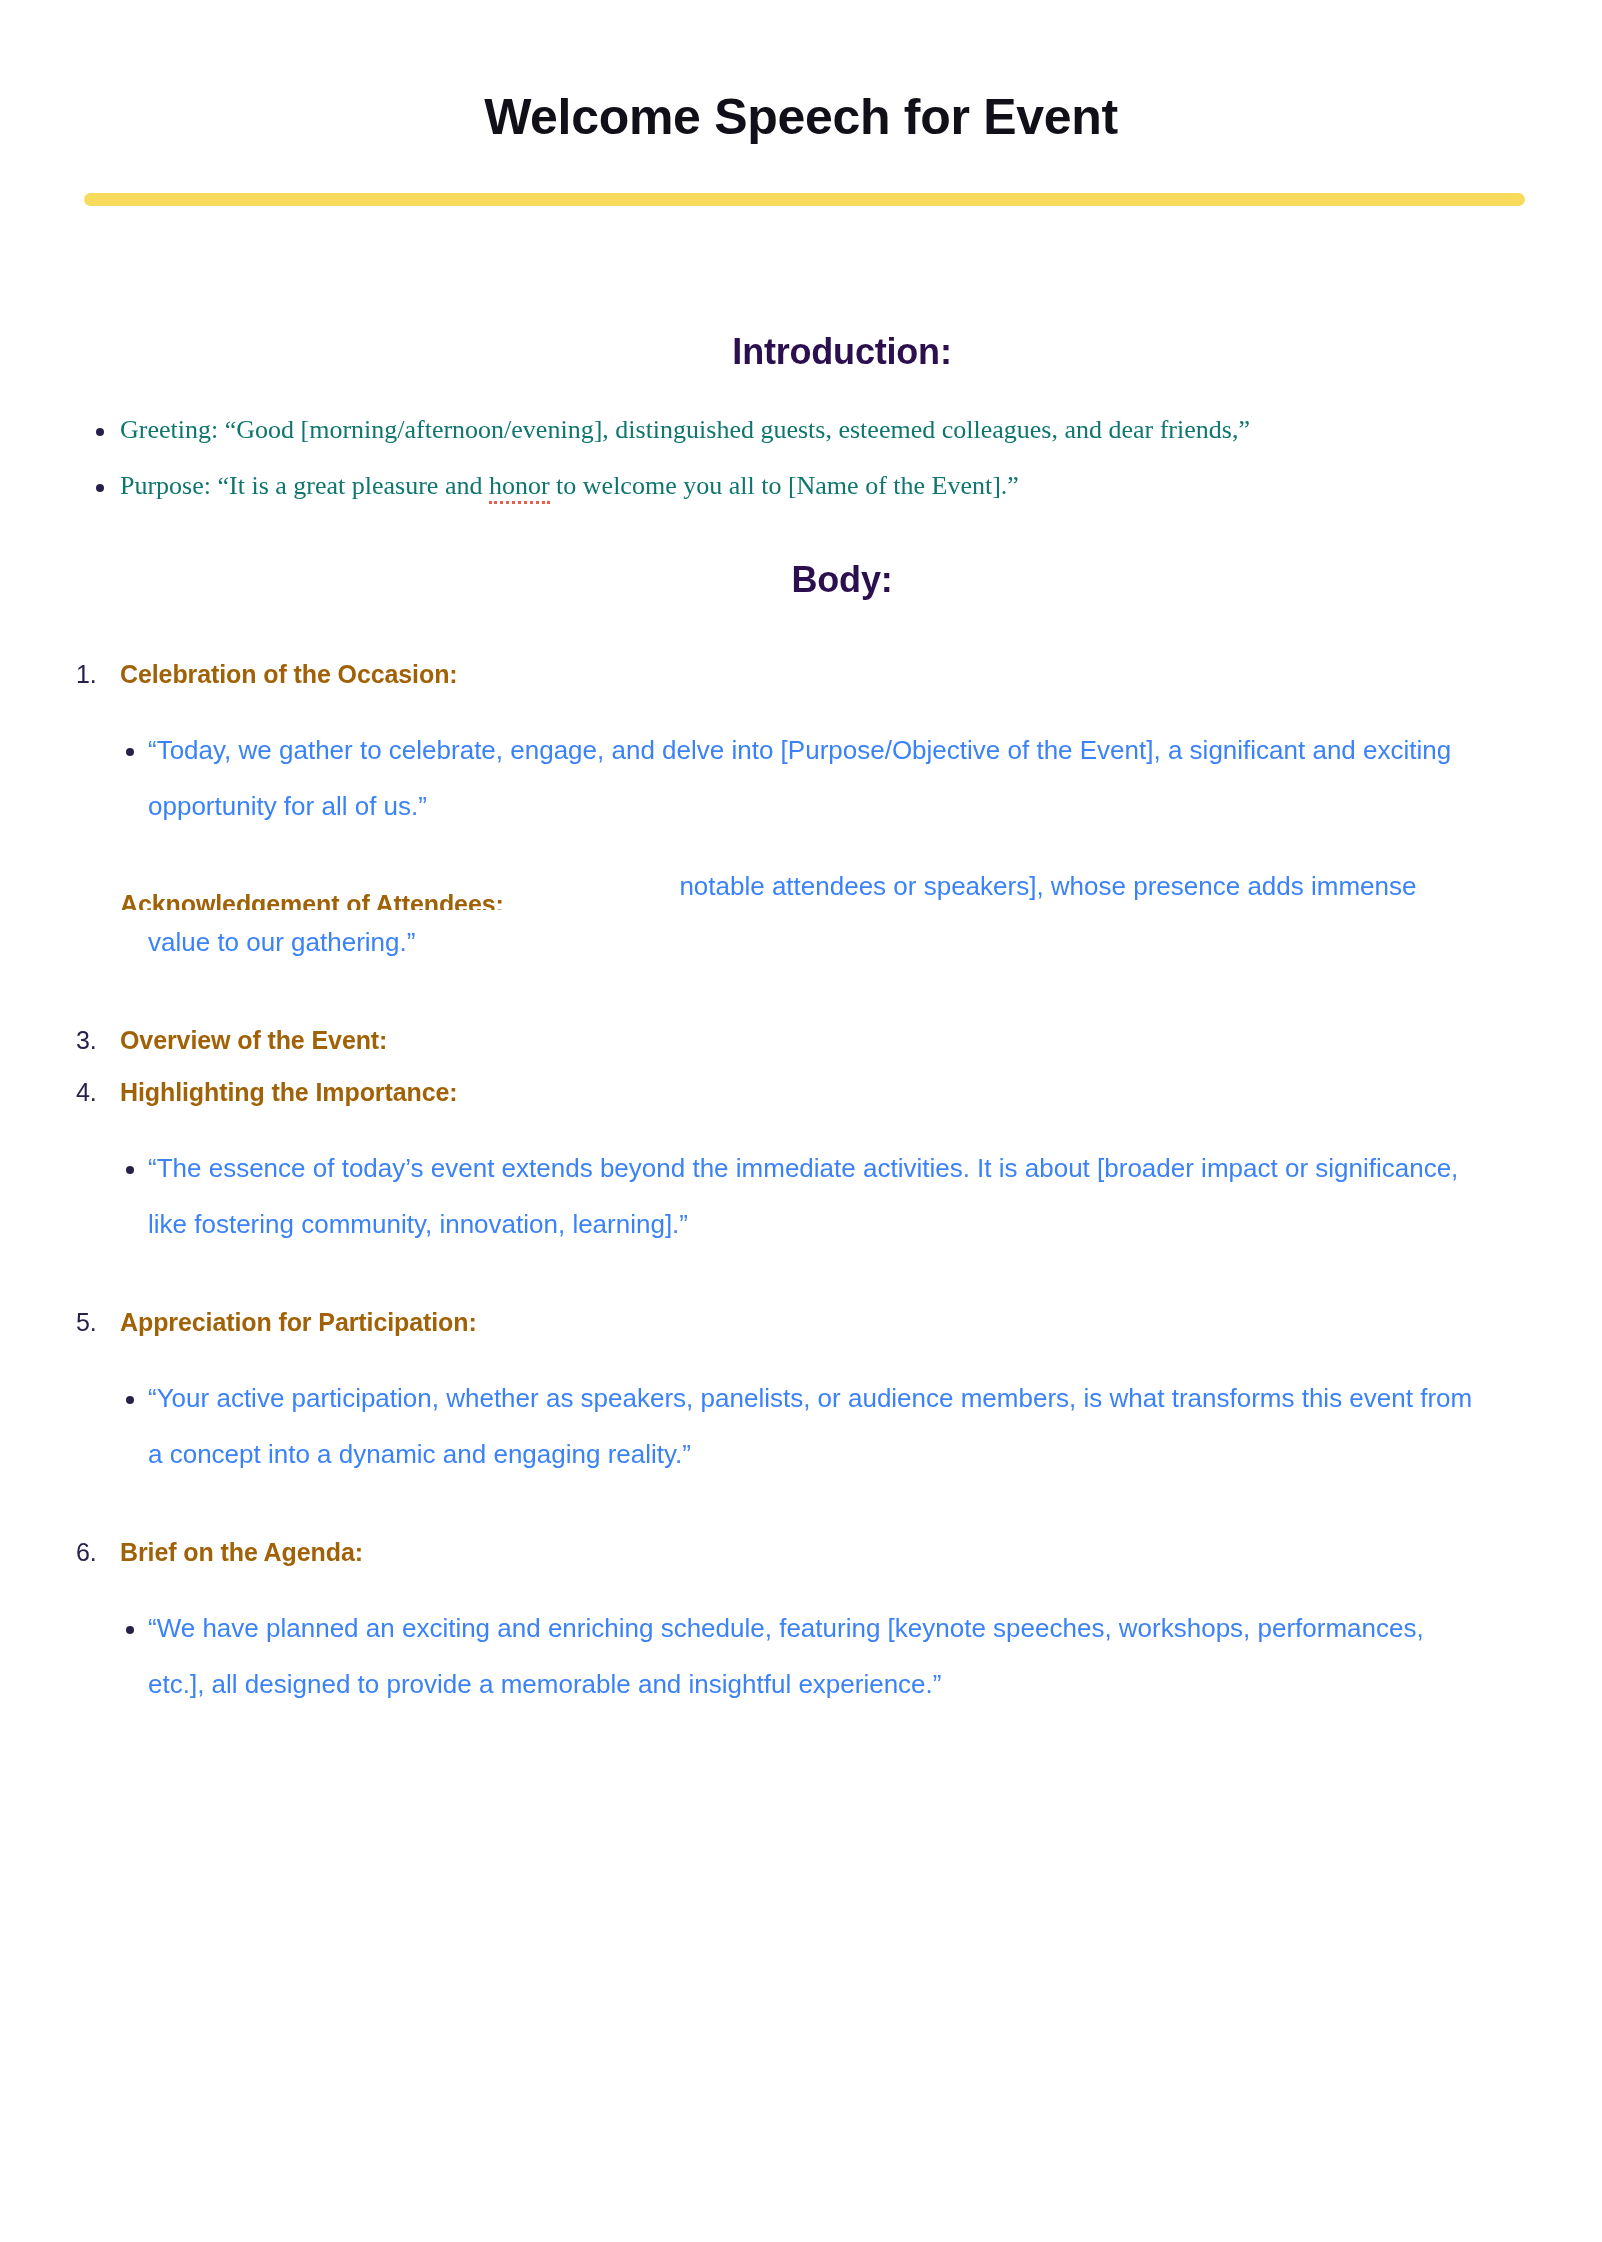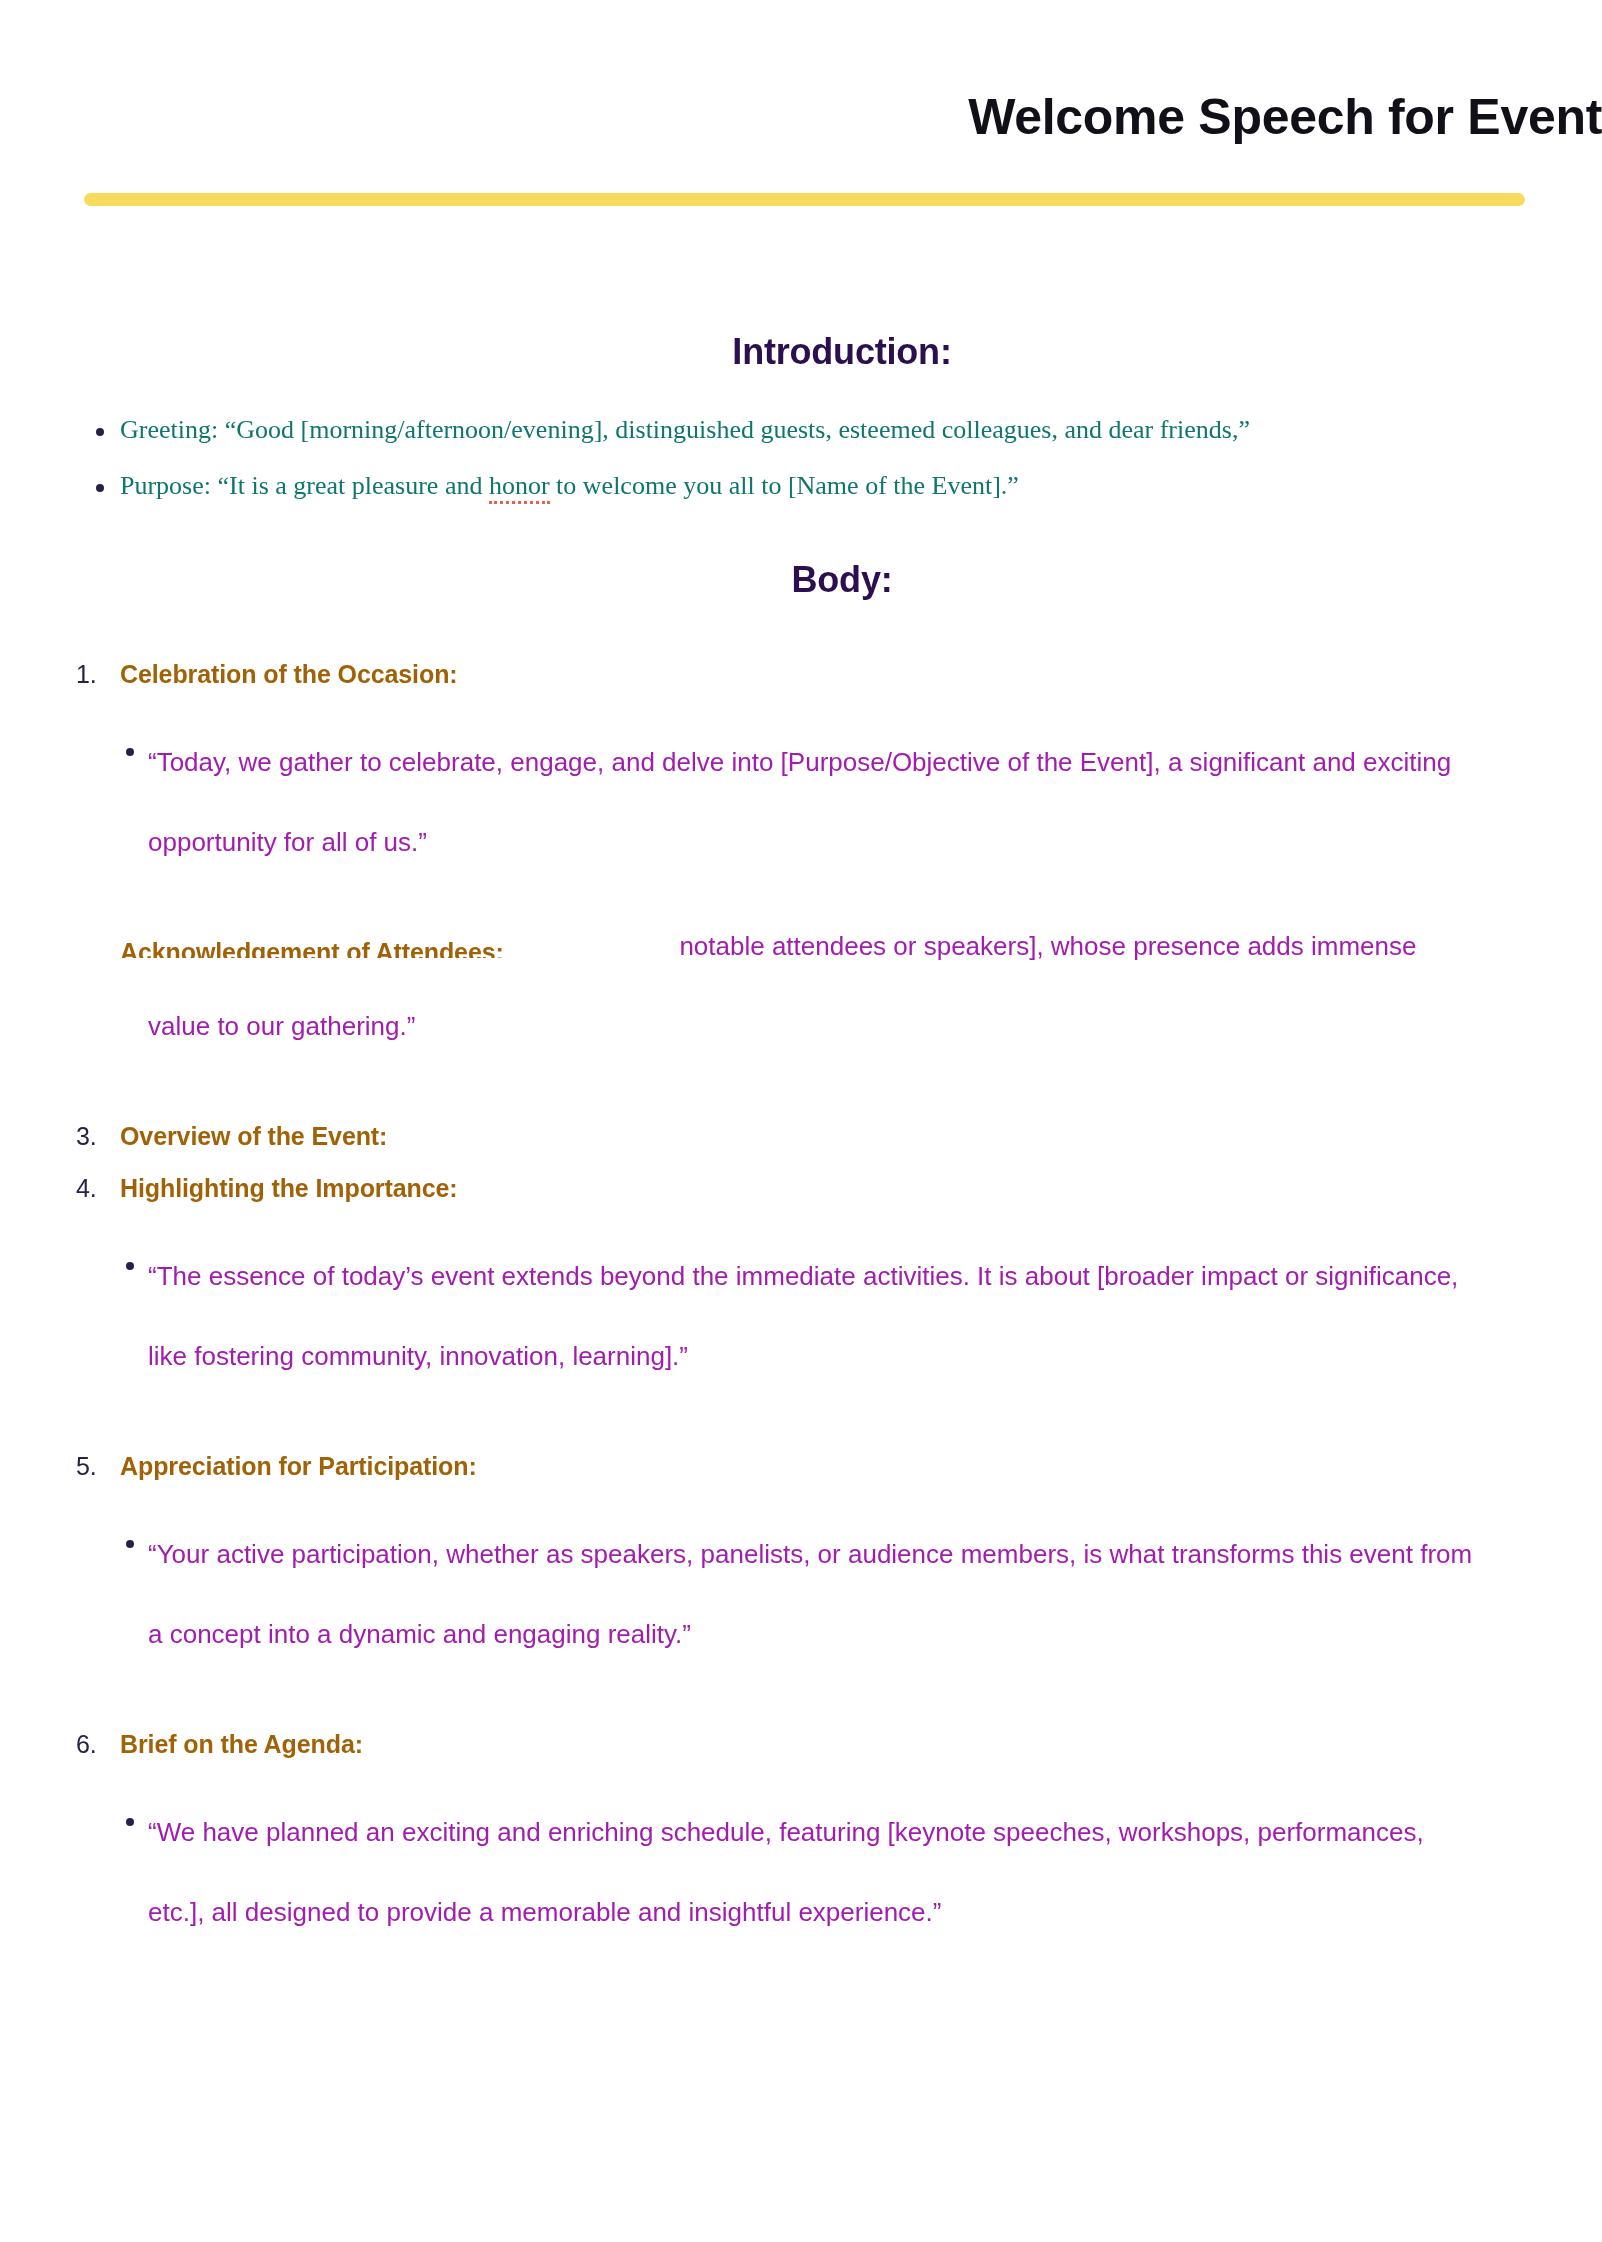--- a/index.html
+++ b/index.html
@@ -22,21 +22,21 @@
     height: 2242px;
     box-sizing: border-box;
   }
 
   
   .doc-title {
     position: absolute;
     top: 52px;
     left: 0;
     width: 1602px;
-    text-align: right;
+    text-align: center;
     font-size: 50px;
     line-height: 62px;
     font-weight: 700;
     letter-spacing: -0.3px;
     color: #111018;
   }
 
   
   .divider {
     position: absolute;
@@ -130,22 +130,22 @@
   
   ul.lvl2 {
     list-style: none;
     margin: 22px 0 44px 0;
     padding: 0;
   }
   ul.lvl2 > li {
     position: relative;
     margin: 0 0 0 28px;
     font-size: 26px;
-    line-height: 80px;
-    color: #a21caf;
+    line-height: 56px;
+    color: #3b82f6;
     max-width: 1330px;
   }
   ul.lvl2 > li::before {
     content: "";
     position: absolute;
     left: -22px;
     top: 26px;
     width: 8px;
     height: 8px;
     border-radius: 50%;

